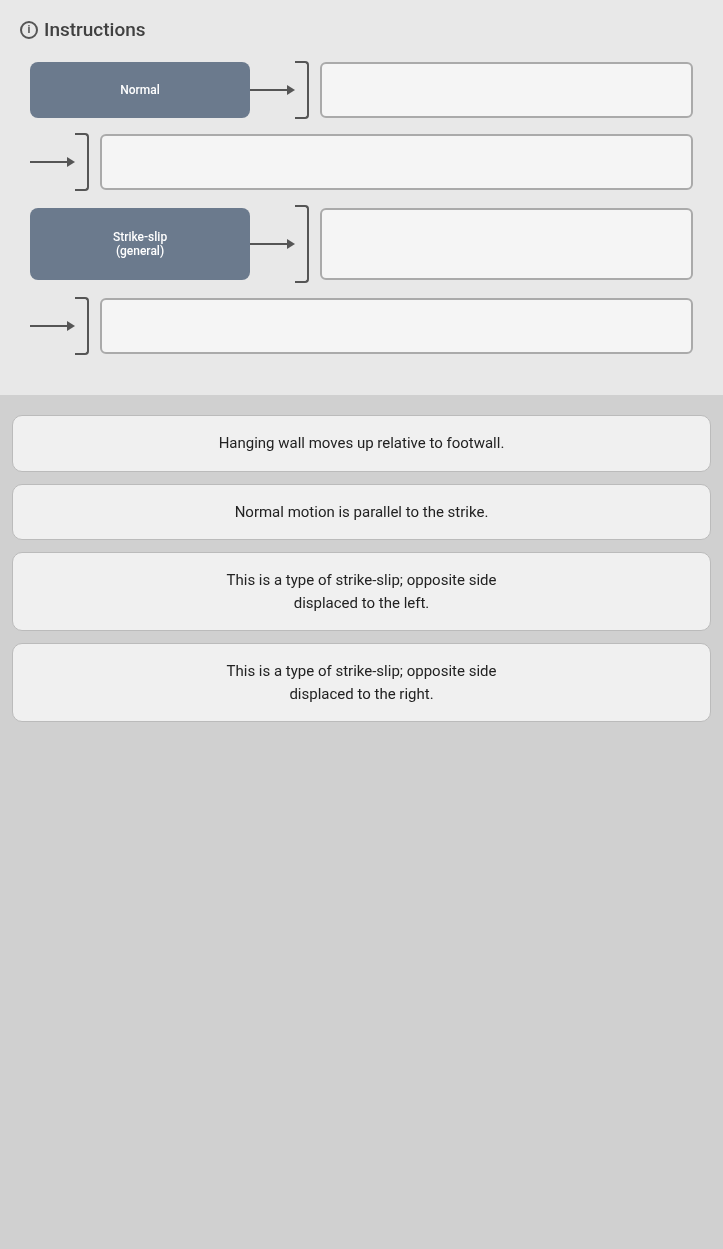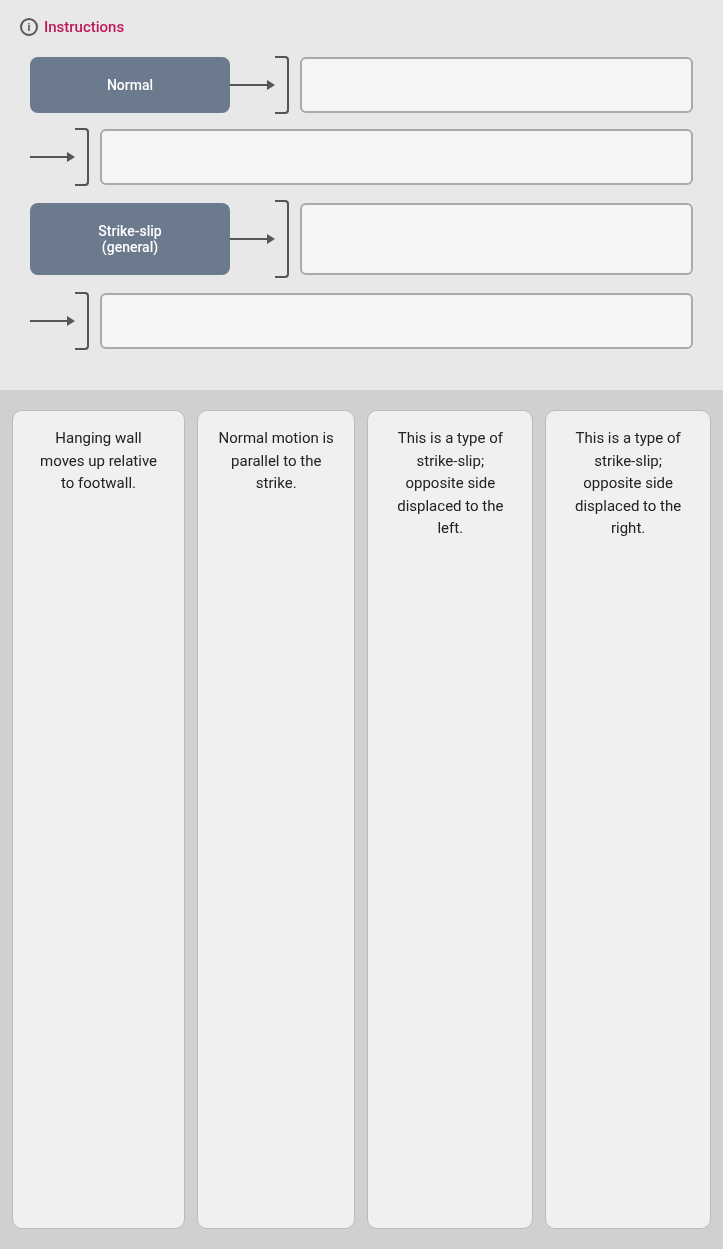--- a/index.html
+++ b/index.html
@@ -37,22 +37,22 @@
       display: flex;
       align-items: center;
       justify-content: center;
       font-size: 11px;
       font-weight: bold;
       color: #555;
       flex-shrink: 0;
     }
 
     .instructions-label {
-      font-size: 15px;
-      color: #be185d;
+      font-size: 19px;
+      color: #404040;
       font-weight: 500;
     }
 
     .matching-area {
       display: flex;
       flex-direction: column;
       gap: 14px;
       padding: 0 10px;
     }
 
@@ -60,27 +60,27 @@
       display: flex;
       align-items: center;
       gap: 0;
     }
 
     .term-box {
       background-color: #6b7a8d;
       color: white;
       border-radius: 8px;
       padding: 12px 16px;
-      width: 200px;
+      width: 220px;
       min-height: 56px;
       display: flex;
       align-items: center;
       justify-content: center;
       text-align: center;
-      font-size: 14px;
+      font-size: 12px;
       font-weight: 500;
       flex-shrink: 0;
     }
 
     .arrow-right {
       width: 0;
       height: 0;
       border-top: 5px solid transparent;
       border-bottom: 5px solid transparent;
       border-left: 8px solid #555;
@@ -103,21 +103,21 @@
     .strike-slip-drop {
       height: 72px;
     }
 
     
     .bottom-section {
       background-color: #d0d0d0;
       flex: 1;
       padding: 20px 12px;
       display: flex;
-      flex-direction: row;
+      flex-direction: column;
       gap: 12px;
       margin-top: 20px;
     }
 
     .answer-card {
       background-color: #f0f0f0;
       border: 1.5px solid #bbb;
       border-radius: 10px;
       padding: 16px 20px;
       text-align: center;

